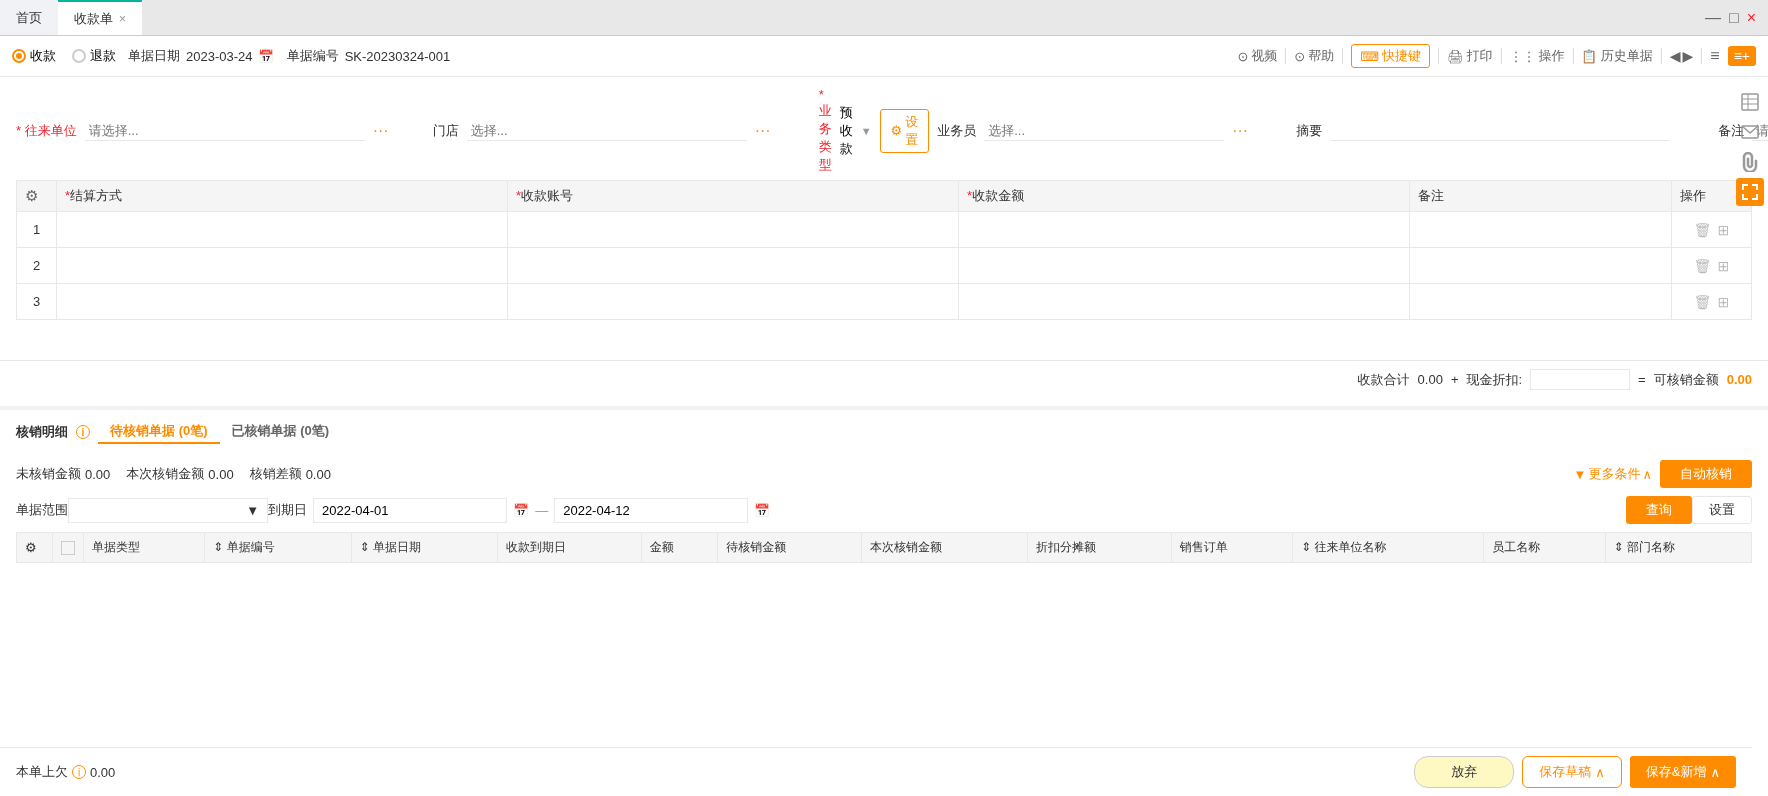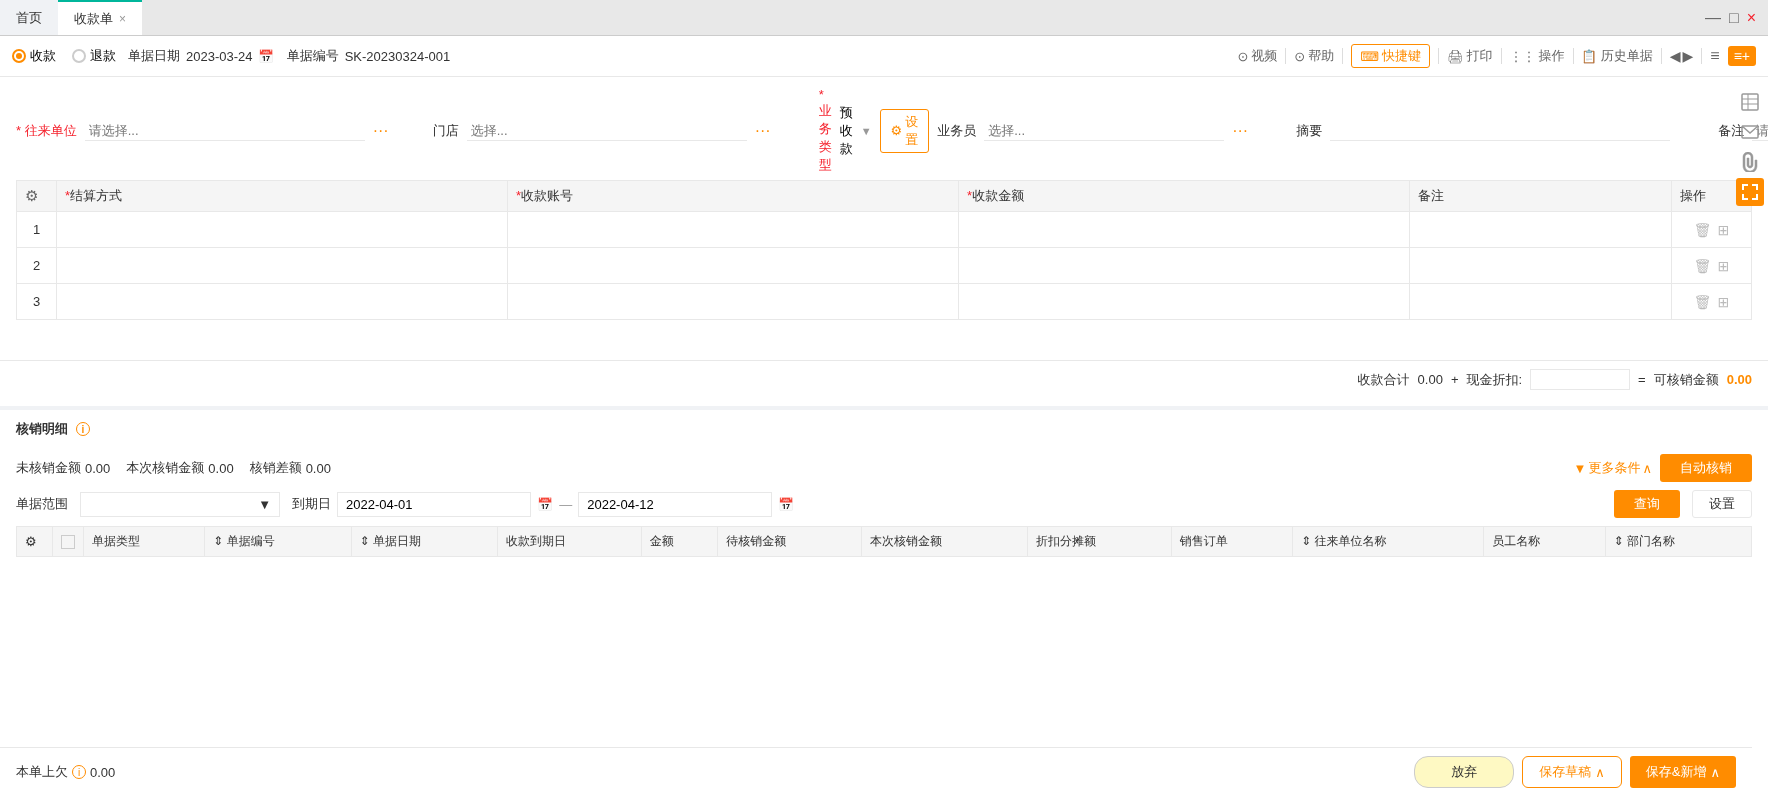--- a/index.html
+++ b/index.html
@@ -134,21 +134,21 @@
     .verify-tab {
       padding: 2px 12px; cursor: pointer; color: #666;
       border-bottom: 2px solid transparent; font-size: 13px;
     }
     .verify-tab.active { color: #ff8c00; border-bottom-color: #ff8c00; }
     .verify-tab-count { color: #ff8c00; }
 
     .verify-stats { display: flex; align-items: center; gap: 16px; padding: 8px 0; color: #333; }
     .verify-stats-item { display: flex; gap: 4px; align-items: center; }
 
-    .verify-filter-row { display: flex; align-items: center; gap: 12px; margin-bottom: 8px; }
+    .verify-filter-row { display: flex; align-items: center; margin-bottom: 8px; }
     .filter-label { color: #333; white-space: nowrap; }
     .filter-select {
       border: 1px solid #e8e8e8; padding: 4px 8px; min-width: 200px;
       outline: none; cursor: pointer; color: #333;
       display: flex; align-items: center; justify-content: space-between;
     }
     .filter-date { display: flex; align-items: center; gap: 6px; }
     .filter-date-input {
       border: 1px solid #e8e8e8; padding: 4px 8px; min-width: 100px; outline: none;
     }
@@ -417,20 +417,30 @@
     <input class="summary-input" style="">
     <span>=</span>
     <span>可核销金额</span>
     <span class="summary-orange">0.00</span>
   </div>
 
   <div class="verify-section">
     <div class="verify-title">
       <span>核销明细</span>
       <span class="info-circle">i</span>
+      <div class="verify-tabs">
+        <div class="verify-tab active">
+          <span>待核销单据</span>
+          <span class="verify-tab-count">(<span>0笔</span>)</span>
+        </div>
+        <div class="verify-tab">
+          <span>已核销单据</span>
+          <span>(<span>0笔</span>)</span>
+        </div>
+      </div>
     </div>
 
     <div class="verify-stats">
       <div class="verify-stats-item">
         <span>未核销金额</span>
         <span>0.00</span>
       </div>
       <div class="verify-stats-item">
         <span>本次核销金额</span>
         <span>0.00</span>

